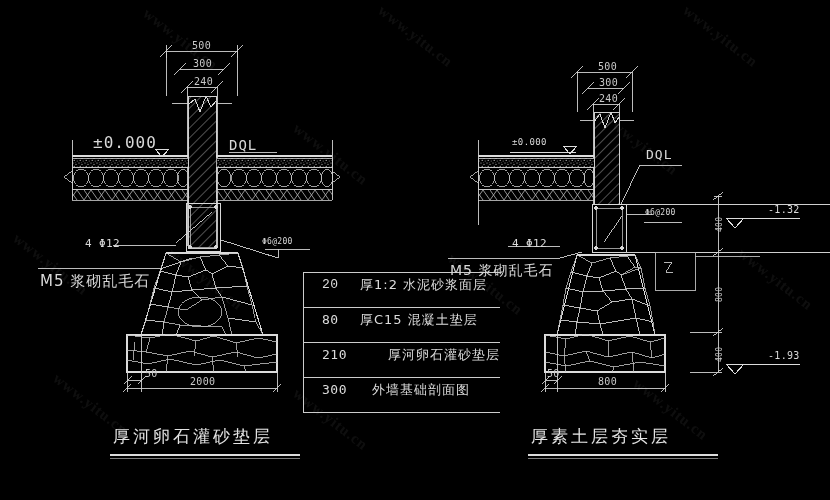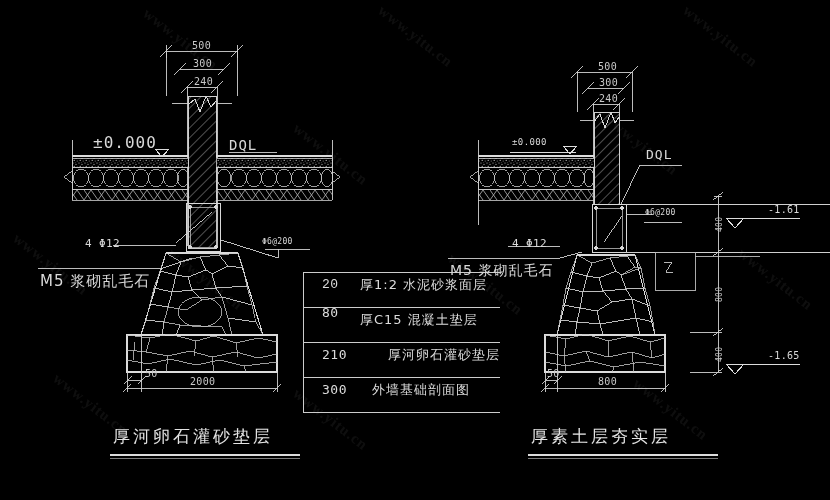--- a/index.html
+++ b/index.html
@@ -364,38 +364,38 @@
   <div class="lbl note" style="left:85px;top:238px;font-size:11px;">4 Φ12</div>
   <div class="lbl" style="left:262px;top:238px;font-size:8px;letter-spacing:.3px;">Φ6@200</div>
   <div class="lbl note cjk" style="left:40px;top:274px;font-size:15px;letter-spacing:1px;">M5  浆砌乱毛石</div>
   <div class="lbl dim" style="left:145px;top:369px;">50</div>
   <div class="lbl dim" style="left:190px;top:377px;">2000</div>
   <div class="lbl title cjk" style="left:113px;top:428px;">厚河卵石灌砂垫层</div>
 
   <div id="tablelayer">
       <div class="lbl tnum" style="left: 322px; top: 278px; font-family: Liberation Mono, monospace;">20</div>
       <div class="lbl tcell cjk" style="left: 360px; top: 278px;">厚1:2   水泥砂浆面层</div>
-      <div class="lbl tnum" style="left: 322px; top: 306px;">80</div>
+      <div class="lbl tnum" style="left: 322px; top: 313px;">80</div>
       <div class="lbl tcell cjk" style="left: 360px; top: 313px;">厚C15   混凝土垫层</div>
       <div class="lbl tnum" style="left: 322px; top: 348px;">210</div>
       <div class="lbl tcell cjk" style="left: 388px; top: 348px;">厚河卵石灌砂垫层</div>
       <div class="lbl tnum" style="left: 322px; top: 383px;">300</div>
       <div class="lbl tcell cjk" style="left: 372px; top: 383px;">外墙基础剖面图</div>
     </div>
 
   <div class="lbl dim" style="left:598px;top:62px;">500</div>
   <div class="lbl dim" style="left:599px;top:78px;">300</div>
   <div class="lbl dim" style="left:599px;top:94px;">240</div>
   <div class="lbl" style="left:512px;top:138px;font-size:9px;letter-spacing:.4px;">±0.000</div>
   <div class="lbl note" style="left:646px;top:148px;font-size:13px;letter-spacing:1px;">DQL</div>
   <div class="lbl note" style="left:512px;top:238px;font-size:11px;">4 Φ12</div>
   <div class="lbl" style="left:645px;top:209px;font-size:8px;letter-spacing:.3px;">Φ6@200</div>
   <div class="lbl note cjk" style="left:450px;top:263px;font-size:14px;letter-spacing:1px;">M5  浆砌乱毛石</div>
-  <div class="lbl elev" style="left:768px;top:205px;">-1.61</div>
-  <div class="lbl elev" style="left:768px;top:351px;">-1.65</div>
+  <div class="lbl elev" style="left:768px;top:205px;">-1.32</div>
+  <div class="lbl elev" style="left:768px;top:351px;">-1.93</div>
   <div class="lbl dimv" style="left:716px;top:232px;">400</div>
   <div class="lbl dimv" style="left:716px;top:302px;">800</div>
   <div class="lbl dimv" style="left:716px;top:362px;">400</div>
   <div class="lbl dim" style="left:547px;top:369px;">50</div>
   <div class="lbl dim" style="left:598px;top:377px;">800</div>
   <div class="lbl title cjk" style="left:531px;top:428px;">厚素土层夯实层</div>
 
 </div>
 
 </body></html>

